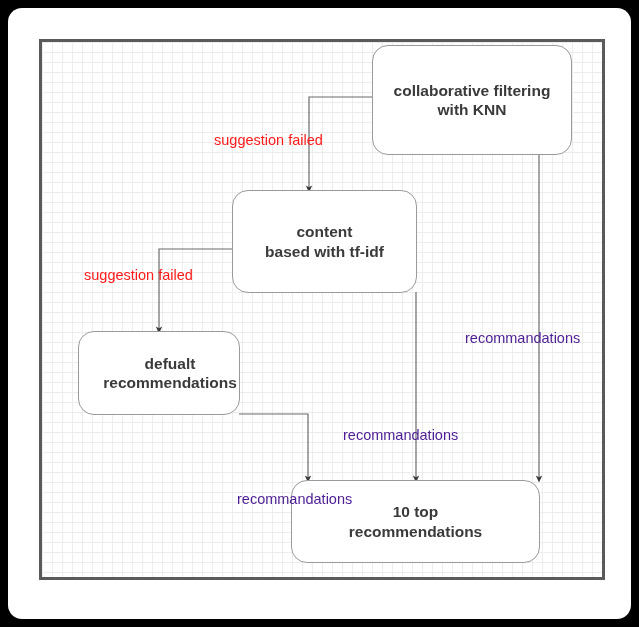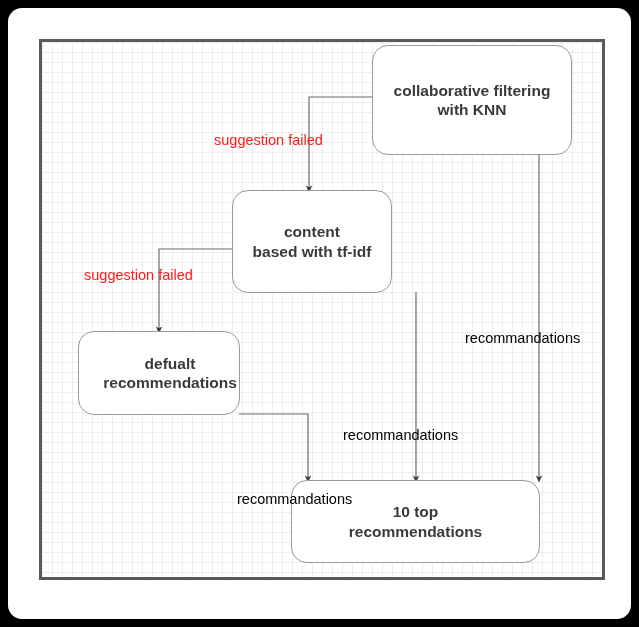--- a/index.html
+++ b/index.html
@@ -94,21 +94,21 @@
   
   .edge-label {
     position: absolute;
     font-size: 14.5px;
     font-weight: normal;
     white-space: nowrap;
     background: transparent;
     margin-top: 48px;
   }
   .lbl-red   { color: #ff1a1a; }
-  .lbl-green { color: #000000; }
+  .lbl-green { color: #4c1d95; }
 </style>
 </head>
 <body>
 
 <div id="stage">
   <div id="card">
 
     <div id="canvas">
 
       <div id="grid"></div>
@@ -129,21 +129,21 @@
         <path d="M 374,250 L 374,437" fill="none" stroke="#6b6b6b" stroke-width="1.2" marker-end="url(#arrow)"></path>
 
         <path d="M 197,372 L 266,372 L 266,437" fill="none" stroke="#6b6b6b" stroke-width="1.2" marker-end="url(#arrow)"></path>
       </svg>
 
       <div class="node" style="left:330px; top:3px; width:200px; height:110px;">
         <span class="node-text">collaborative filtering
 with KNN</span>
       </div>
 
-      <div class="node" style="left:190px; top:148px; width:160px; height:103px;">
+      <div class="node" style="left:190px; top:148px; width:185px; height:103px;">
         <span class="node-text">content
 based with tf-idf</span>
       </div>
 
       <div class="node" style="left:36px; top:289px; width:162px; height:84px;padding-left:30px;">
         <span class="node-text">defualt
 recommendations</span>
       </div>
 
       <div class="node" style="left:249px; top:438px; width:249px; height:83px;">

